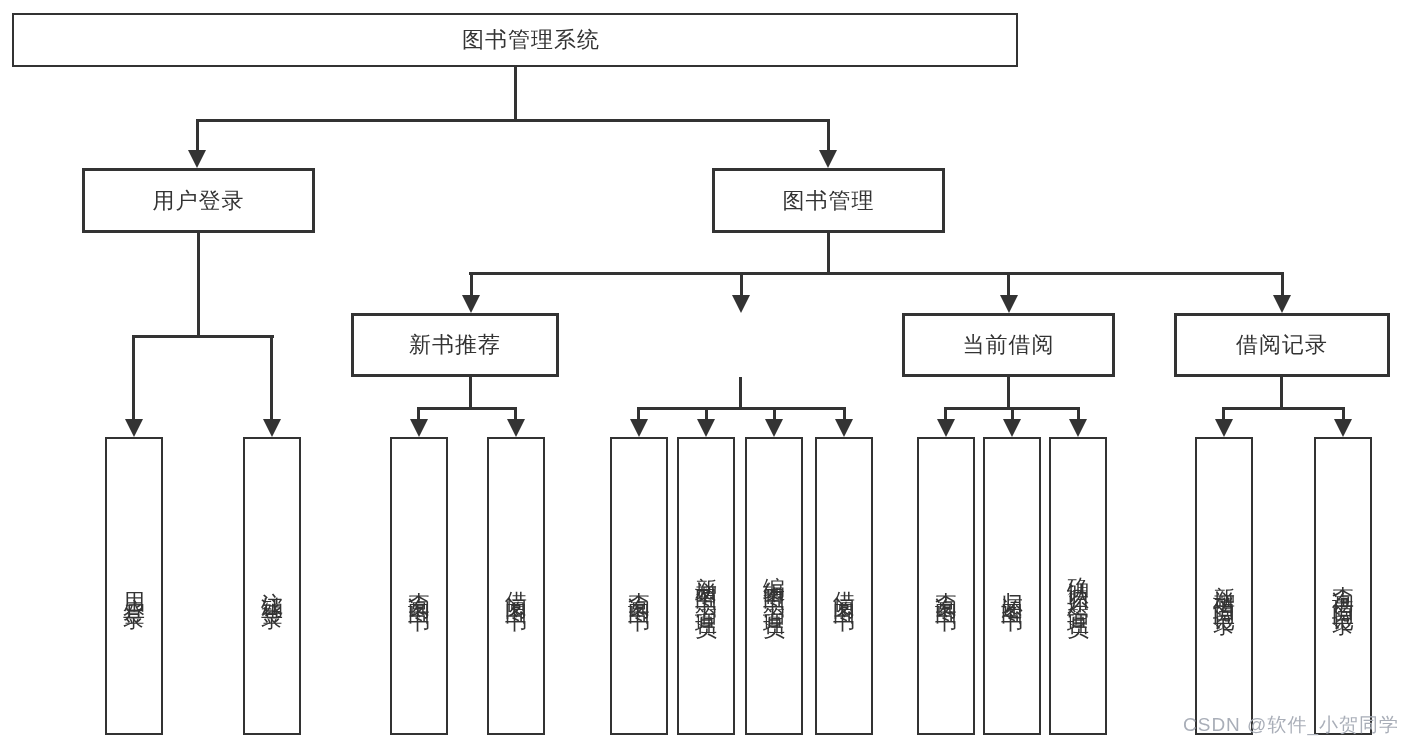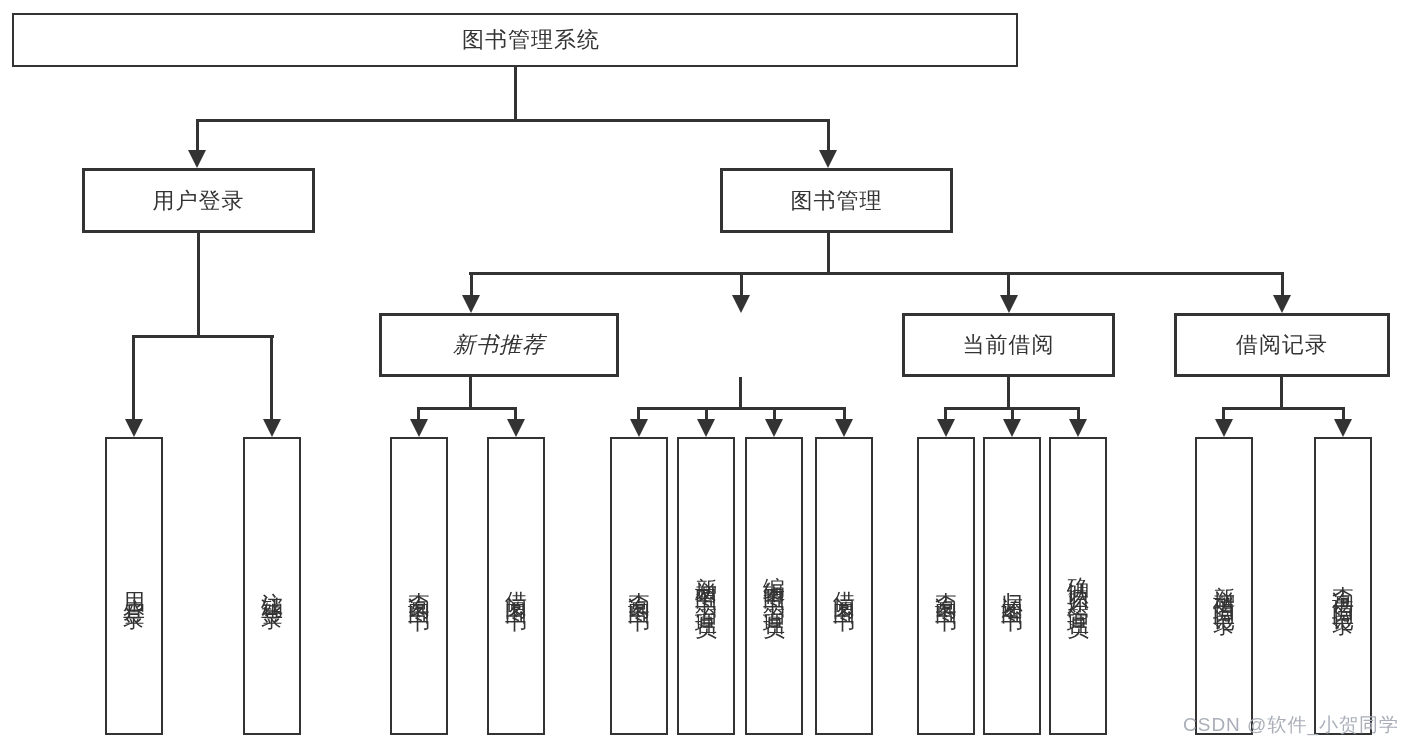--- a/index.html
+++ b/index.html
@@ -32,23 +32,23 @@
   }
 </style>
 </head>
 <body>
 
 <div class="canvas">
 
   <div class="hbox rootbox" style="left:12px; top:13px; width:1006px; height:54px;">图书管理系统</div>
 
   <div class="hbox" style="left:82px; top:168px; width:233px; height:65px;">用户登录</div>
-  <div class="hbox" style="left:712px; top:168px; width:233px; height:65px;margin-left:8px;">图书管理</div>
+  <div class="hbox" style="left:712px; top:168px; width:233px; height:65px;">图书管理</div>
 
-  <div class="hbox" style="left:379px; top:313px; width:240px; height:64px;font-style:italic;">新书推荐</div>
+  <div class="hbox" style="left:351px; top:313px; width:208px; height:64px;">新书推荐</div>
   <div class="hbox" style="left:1174px; top:313px; width:216px; height:64px;">借阅记录</div>
   <div class="hbox" style="left:902px; top:313px; width:213px; height:64px;">当前借阅</div>
 
   <div class="vbox" style="left:105px;">用户登录</div>
   <div class="vbox" style="left:243px;">注销登录</div>
 
   <div class="vbox" style="left:390px;">查询图书</div>
   <div class="vbox" style="left:487px;">借阅图书</div>
 
   <div class="vbox" style="left:610px;">查询图书</div>

